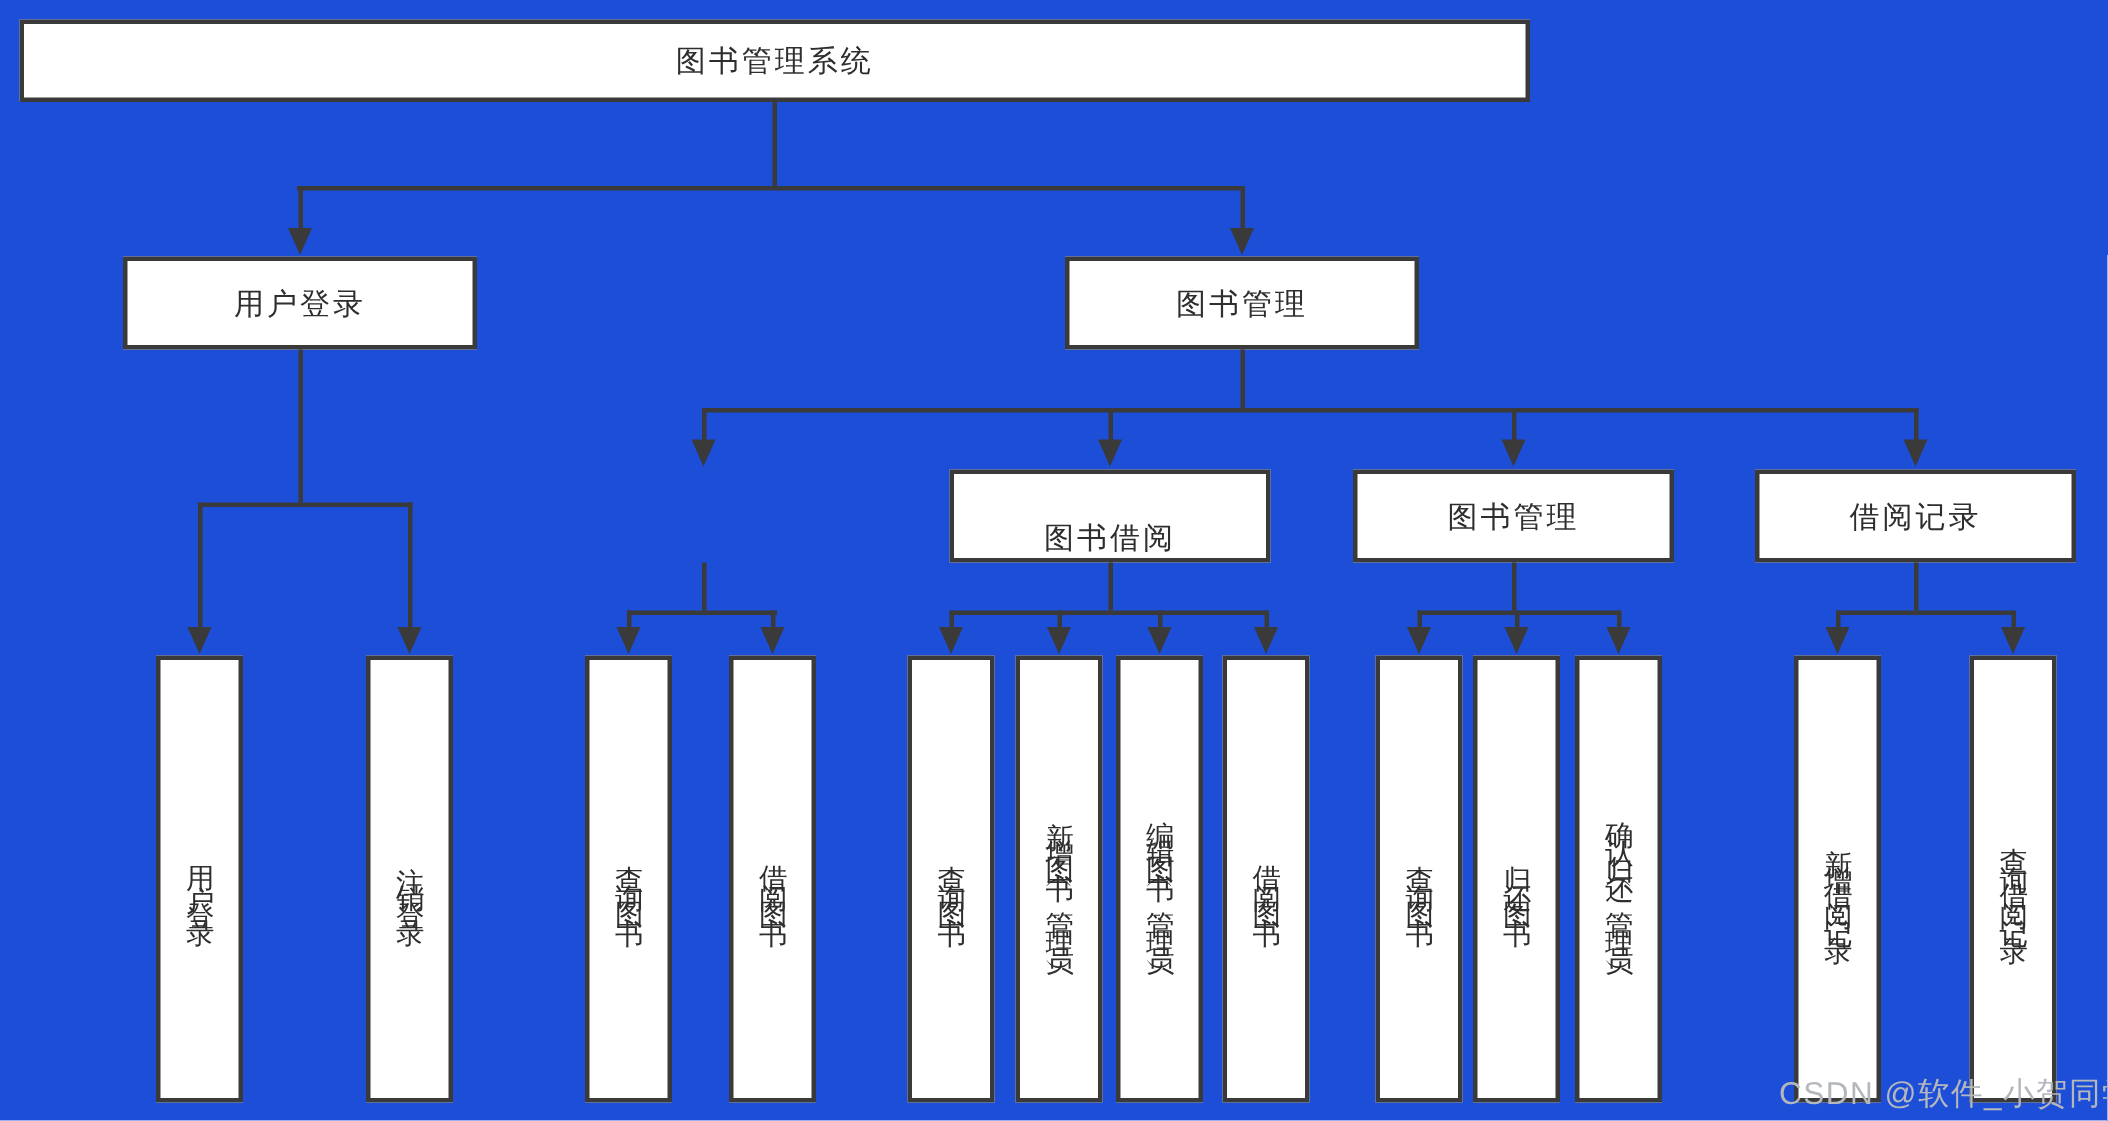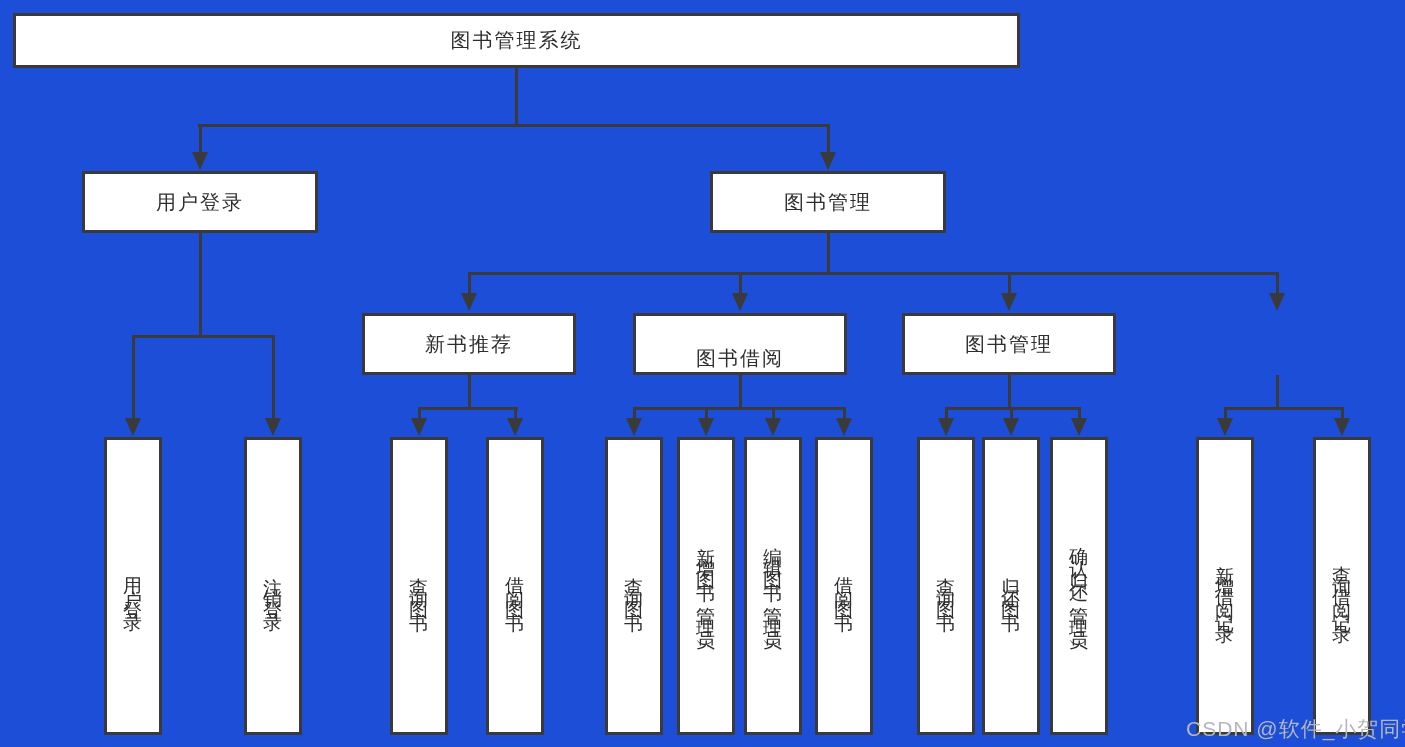--- a/index.html
+++ b/index.html
@@ -88,28 +88,28 @@
   <div class="hline" style="left:468px;top:272px;width:811px;"></div>
   <div class="vline" style="left:468px;top:272px;height:22px;"></div>
   <div class="arrow" style="left:461px;top:293px;"></div>
   <div class="vline" style="left:739px;top:272px;height:22px;"></div>
   <div class="arrow" style="left:732px;top:293px;"></div>
   <div class="vline" style="left:1008px;top:272px;height:22px;"></div>
   <div class="arrow" style="left:1001px;top:293px;"></div>
   <div class="vline" style="left:1276px;top:272px;height:22px;"></div>
   <div class="arrow" style="left:1269px;top:293px;"></div>
 
-  <div class="node" style="left:362px;top:313px;width:214px;height:62px;">
-    <span>新书推荐</span>
-  </div>
   <div class="node" style="left:633px;top:313px;width:214px;height:62px;align-items:flex-end;">
     <span>图书借阅</span>
   </div>
   <div class="node" style="left:902px;top:313px;width:214px;height:62px;">
     <span>图书管理</span>
+  </div>
+  <div class="node" style="left:1170px;top:313px;width:214px;height:62px;">
+    <span>借阅记录</span>
   </div>
 
   <div class="vline" style="left:468px;top:375px;height:32px;"></div>
   <div class="hline" style="left:418px;top:407px;width:100px;"></div>
   <div class="vline" style="left:418px;top:407px;height:12px;"></div>
   <div class="arrow" style="left:411px;top:418px;"></div>
   <div class="vline" style="left:514px;top:407px;height:12px;"></div>
   <div class="arrow" style="left:507px;top:418px;"></div>
 
   <div class="vline" style="left:739px;top:375px;height:32px;"></div>

